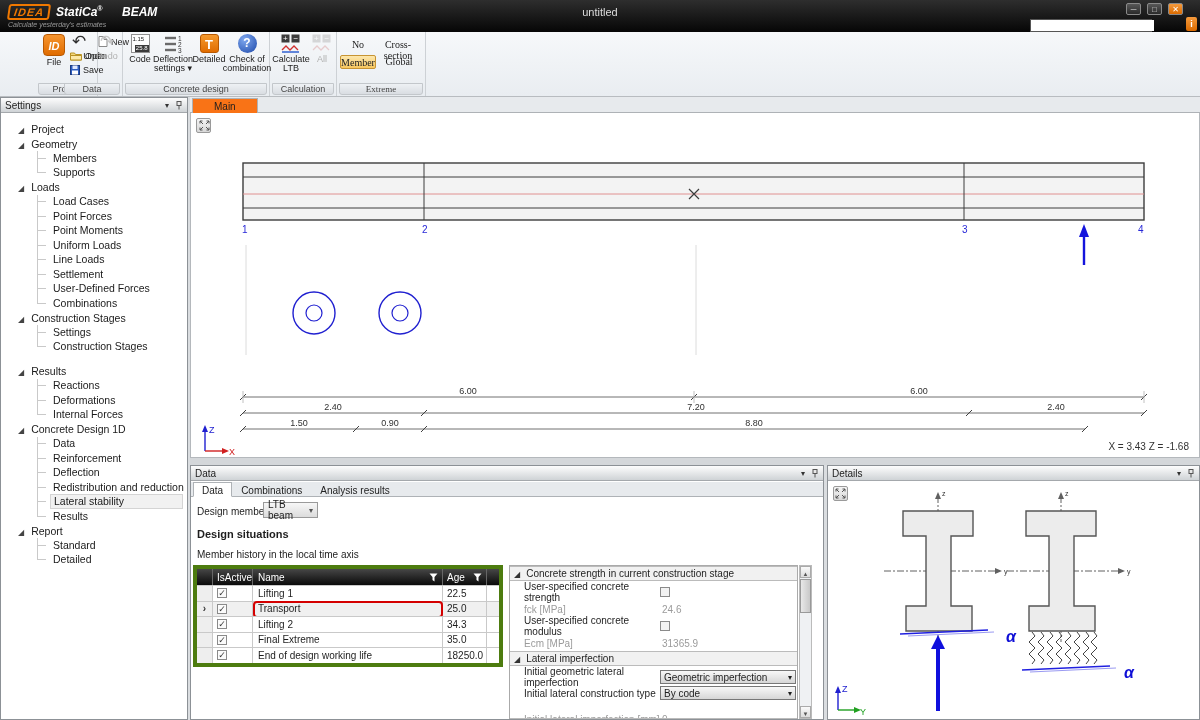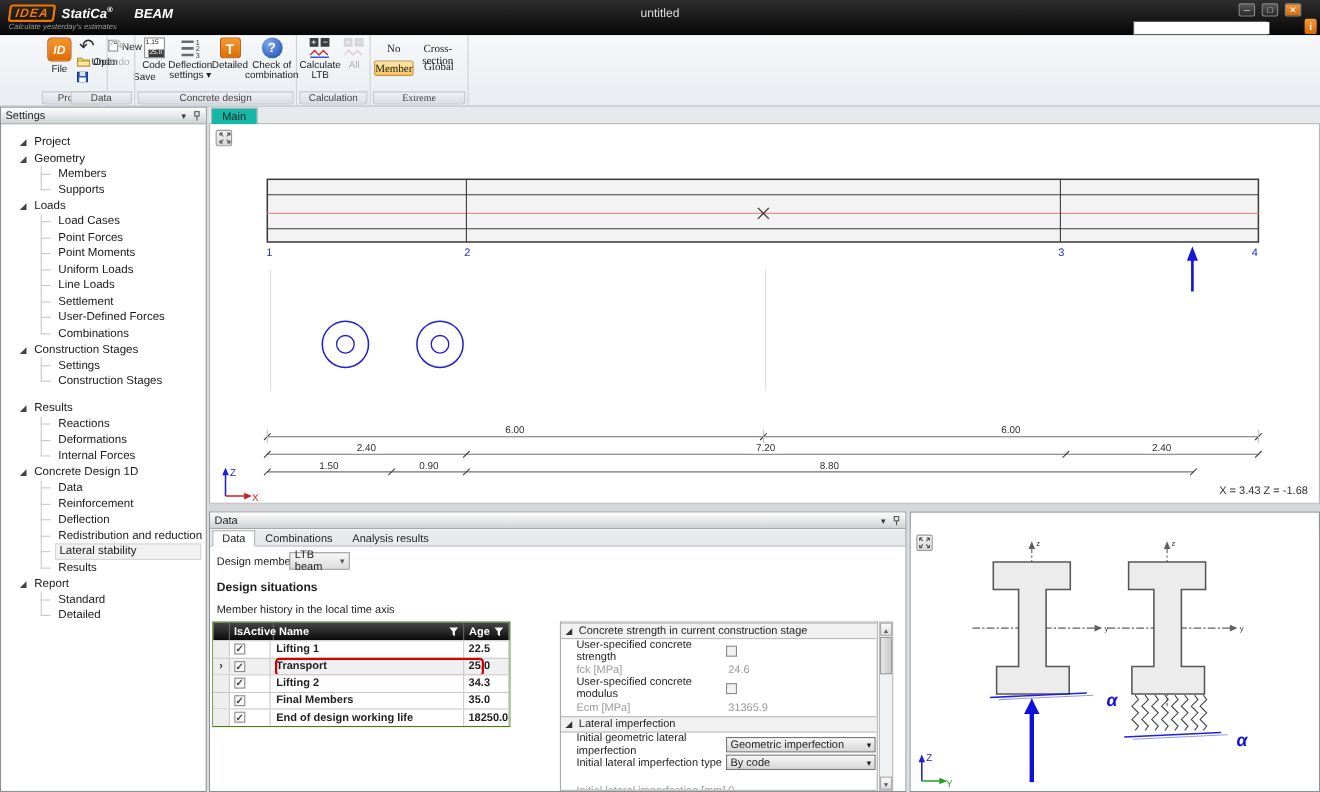--- a/index.html
+++ b/index.html
@@ -93,21 +93,21 @@
                           background:#c9c9c9; }
   .nav-item { height:14.5px; display:flex; align-items:center; padding-left:36px; font-size:10.5px;
               color:#1a1a1a; cursor:default; }
   .twig { width:9px; height:8px; border-bottom:1px solid #c9c9c9; margin-right:4px; margin-top:-7px; }
   .nav-item .lbl { padding:0 3px; line-height:13px; }
   .nav-item .lbl.sel { background:#f1f1f1; border:1px solid #d4d4d4; flex:1; margin-right:4px; }
 
   
   .main-tabbar { position:absolute; left:190px; top:97px; width:1010px; height:16px;
                  background:#e7eaed; border-bottom:1px solid #aeb2b6; }
-  .main-tab { position:absolute; left:2px; top:1px; height:15px; padding:0 9px; background:#14b8a6;
+  .main-tab { position:absolute; left:2px; top:1px; height:15px; padding:0 21px; background:#f97316;
               border:1px solid #aeb2b6; border-bottom:none; font-size:10px; line-height:15px; }
   .canvas-main { position:absolute; left:190px; top:113px; width:1010px; height:345px; background:#fff;
                  border:1px solid #b4b8bc; border-top:none; }
   .fitbtn { position:absolute; left:5px; top:5px; width:15px; height:15px;
             background:linear-gradient(#f4f4f4,#d8d8d8); border:1px solid #9a9a9a; border-radius:2px; }
   .coords { position:absolute; right:10px; bottom:5px; font-size:10px; color:#333; }
   .splitter-h { position:absolute; left:190px; top:458px; width:1010px; height:7px; background:#d4d7da; }
 
   
   .tabrow { position:absolute; left:0; top:16px; right:0; height:15px; background:#e7eaed;
@@ -116,22 +116,22 @@
           border:1px solid transparent; }
   .dtab.active { background:#fff; border:1px solid #aeb2b6; border-bottom:1px solid #fff; }
   .dp-content { position:absolute; left:0; top:31px; right:0; bottom:0; background:#fff; }
   .dm-label { position:absolute; left:6px; top:9px; font-size:10px; }
   .dm-combo { position:absolute; left:72px; top:5px; width:55px; height:16px;
               background:linear-gradient(#f7f7f7,#dcdcdc); border:1px solid #9a9a9a; font-size:10px;
               display:flex; align-items:center; padding:0 4px; gap:4px; }
   .dp-heading { position:absolute; left:6px; top:31px; font-size:11px; font-weight:bold; }
   .dp-sub { position:absolute; left:6px; top:52px; font-size:10px; }
 
-  .dstable { position:absolute; left:2px; top:68px; width:271px; border:1px solid #4d7c0f;
-             font-size:10px;font-weight:bold; }
+  .dstable { position:absolute; left:2px; top:68px; width:310px; border:4px solid #4d7c0f;
+             font-size:10px; }
   .ds-hrow { display:flex; height:16px; background:linear-gradient(#464646,#0a0a0a); color:#fff;
              align-items:center; }
   .ds-row { display:flex; height:15.5px; align-items:center; border-top:1px solid #c9c9c9;
             background:#fff; position:relative; }
   .ds-row.current { background:#f0f0f0; }
   .c-sel { width:16px; text-align:center; color:#333; font-size:10px; border-right:1px solid #c9c9c9;
            align-self:stretch; display:flex; align-items:center; justify-content:center;
            background:#eee; }
   .ds-hrow .c-sel { background:transparent; border-right:1px solid #666; }
   .c-act { width:40px; padding-left:4px; border-right:1px solid #c9c9c9; align-self:stretch;
@@ -209,21 +209,21 @@
         </svg>
       <span>New</span>
     </div>
     <div class="smallbtn" style="left:34px;top:17px;">
       <svg width="12" height="10">
           <path d="M0.5,2 h4 l1,1.5 h6 v5.5 h-11 z" fill="#f5d87a" stroke="#b89225"></path>
           <path d="M0.5,4.5 h11 v4.5 h-11 z" fill="#fce9a8" stroke="#b89225"></path>
         </svg>
       <span>Open</span>
     </div>
-    <div class="smallbtn" style="left:34px;top:31px;gap:38px;">
+    <div class="smallbtn" style="left:34px;top:31px;">
       <svg width="10" height="10">
           <rect x="0.5" y="0.5" width="9" height="9" fill="#2c5cc0" stroke="#1a3a80"></rect>
           <rect x="2.5" y="0.5" width="5" height="3.5" fill="#dfe8ff"></rect>
           <rect x="2" y="5.5" width="6" height="4" fill="#fff"></rect>
         </svg>
       <span>Save</span>
     </div>
     <div class="glabel">Project</div>
   </div>
 
@@ -616,21 +616,21 @@
           </div>
         <div class="c-name">Lifting 2</div>
         <div class="c-age">34.3</div>
         <div class="c-x"></div>
       </div>
       <div class="ds-row">
         <div class="c-sel"></div>
         <div class="c-act">
             <span class="cbx icon-check"></span>
           </div>
-        <div class="c-name">Final Members</div>
+        <div class="c-name">Final Extreme</div>
         <div class="c-age">35.0</div>
         <div class="c-x"></div>
       </div>
       <div class="ds-row">
         <div class="c-sel"></div>
         <div class="c-act">
             <span class="cbx icon-check"></span>
           </div>
         <div class="c-name">End of design working life</div>
         <div class="c-age">18250.0</div>
@@ -664,21 +664,21 @@
         <span>Lateral imperfection</span>
       </div>
       <div class="prow" style="top:103px;">
         <span class="plabel">Initial geometric lateral imperfection</span>
         <span class="pcombo">
           <span>Geometric imperfection</span>
           <span class="icon-caret"></span>
         </span>
       </div>
       <div class="prow" style="top:119px;">
-        <span class="plabel">Initial lateral imperfection type</span>
+        <span class="plabel">Initial lateral construction type</span>
         <span class="pcombo">
           <span>By code</span>
           <span class="icon-caret"></span>
         </span>
       </div>
       <div class="prow" style="top:145px;text-decoration:underline;">
         <span class="plabel gray">Initial lateral imperfection [mm]</span>
         <span class="pval gray">0</span>
       </div>
       <div class="psec" style="top:143px;top:152px;">
@@ -688,20 +688,30 @@
     </div>
     <div class="vscroll">
       <div class="varrow icon-up" style="top:0;"></div>
       <div class="vthumb"></div>
       <div class="varrow icon-down" style="bottom:0;"></div>
     </div>
   </div>
 </div>
 
 <div class="panel" style="left:827px;top:465px;width:373px;height:255px;">
+  <div class="panel-header">
+    <span>Details</span>
+    <span class="ph-icons">
+      <span class="icon-caret"></span>
+      <svg width="8" height="9">
+          <rect x="2" y="0.5" width="4" height="4" fill="#e8e8e8" stroke="#555"></rect>
+          <line x1="4" y1="4.5" x2="4" y2="8.5" stroke="#555"></line>
+        </svg>
+    </span>
+  </div>
   <div class="details-body">
     <svg width="371" height="237">
 
       <g>
         <line x1="110" y1="14" x2="110" y2="160" stroke="#606060" stroke-dasharray="7 2 2 2"></line>
         <polygon points="110,10 107,17 113,17" fill="#606060"></polygon>
         <text x="114" y="14" font-size="7" fill="#333">z</text>
         <line x1="56" y1="89" x2="170" y2="89" stroke="#606060" stroke-dasharray="7 2 2 2"></line>
         <polygon points="174,89 167,86 167,92" fill="#606060"></polygon>
         <text x="176" y="92" font-size="7" fill="#333">y</text>

